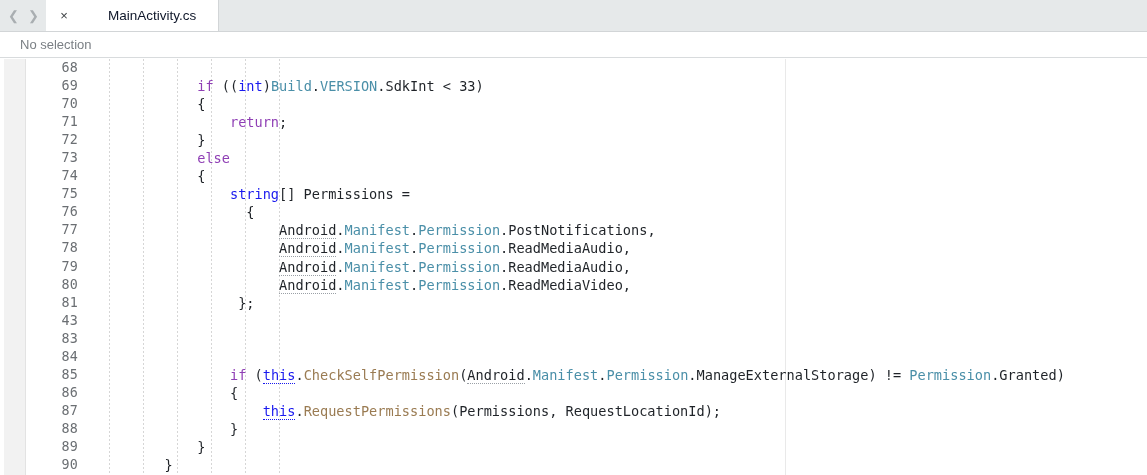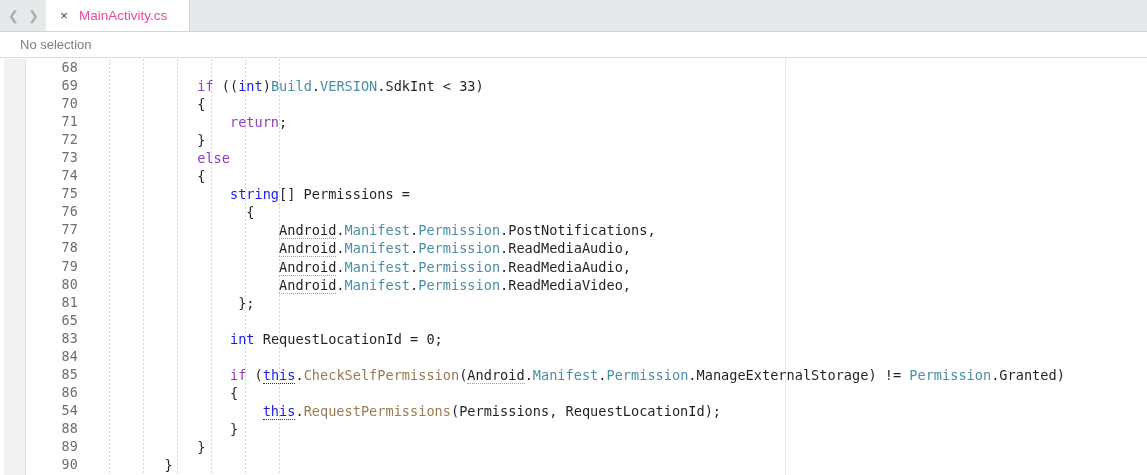--- a/index.html
+++ b/index.html
@@ -48,22 +48,23 @@
   }
   .tab-close {
     font-size: 13px;
     color: #3c4043;
     line-height: 1;
     width: 10px; text-align: center;
     user-select: none;
   }
   .tab-label {
     font-size: 13.5px;
-    color: #ec4899;
+    color: #0f172a;
     white-space: nowrap;
+    margin-left: 29px;
   }
 
   
   .selbar {
     position: absolute; left: 0; top: 32px;
     width: 1147px; height: 26px;
     background: #ffffff;
     border-bottom: 1px solid #d8dbdd;
     box-sizing: border-box;
     display: flex; align-items: center;
@@ -184,26 +185,26 @@
           <div class="line"><div class="lnum">72</div><div class="code"><span class="t-pln">            }</span></div></div>
           <div class="line"><div class="lnum">73</div><div class="code"><span class="t-pln">            </span><span class="t-ctl">else</span></div></div>
           <div class="line"><div class="lnum">74</div><div class="code"><span class="t-pln">            {</span></div></div>
           <div class="line"><div class="lnum">75</div><div class="code"><span class="t-pln">                </span><span class="t-kw">string</span><span class="t-pln">[] Permissions =</span></div></div>
           <div class="line"><div class="lnum">76</div><div class="code"><span class="t-pln">                  {</span></div></div>
           <div class="line"><div class="lnum">77</div><div class="code"><span class="t-pln">                      </span><span class="t-pln sq-gray">Android</span><span class="t-pln">.</span><span class="t-type">Manifest</span><span class="t-pln">.</span><span class="t-type">Permission</span><span class="t-pln">.PostNotifications,</span></div></div>
           <div class="line"><div class="lnum">78</div><div class="code"><span class="t-pln">                      </span><span class="t-pln sq-gray">Android</span><span class="t-pln">.</span><span class="t-type">Manifest</span><span class="t-pln">.</span><span class="t-type">Permission</span><span class="t-pln">.ReadMediaAudio,</span></div></div>
           <div class="line"><div class="lnum">79</div><div class="code"><span class="t-pln">                      </span><span class="t-pln sq-gray">Android</span><span class="t-pln">.</span><span class="t-type">Manifest</span><span class="t-pln">.</span><span class="t-type">Permission</span><span class="t-pln">.ReadMediaAudio,</span></div></div>
           <div class="line"><div class="lnum">80</div><div class="code"><span class="t-pln">                      </span><span class="t-pln sq-gray">Android</span><span class="t-pln">.</span><span class="t-type">Manifest</span><span class="t-pln">.</span><span class="t-type">Permission</span><span class="t-pln">.ReadMediaVideo,</span></div></div>
           <div class="line"><div class="lnum">81</div><div class="code"><span class="t-pln">                 };</span></div></div>
-          <div class="line"><div class="lnum">65</div><div class="code"></div></div>
-          <div class="line"><div class="lnum">83</div><div class="code"><span class="t-pln">                </span><span class="t-kw">int</span><span class="t-pln"> RequestLocationId = </span><span class="t-num">0</span><span class="t-pln">;</span></div></div>
+          <div class="line"><div class="lnum">43</div><div class="code"></div></div>
+          <div class="line"><div class="lnum">83</div></div>
           <div class="line"><div class="lnum">84</div><div class="code"></div></div>
           <div class="line"><div class="lnum">85</div><div class="code"><span class="t-pln">                </span><span class="t-ctl">if</span><span class="t-pln"> (</span><span class="t-kw sq-blue">this</span><span class="t-pln">.</span><span class="t-meth">CheckSelfPermission</span><span class="t-pln">(</span><span class="t-pln sq-gray">Android</span><span class="t-pln">.</span><span class="t-type">Manifest</span><span class="t-pln">.</span><span class="t-type">Permission</span><span class="t-pln">.ManageExternalStorage) != </span><span class="t-type">Permission</span><span class="t-pln">.Granted)</span></div></div>
           <div class="line"><div class="lnum">86</div><div class="code"><span class="t-pln">                {</span></div></div>
-          <div class="line"><div class="lnum">54</div><div class="code"><span class="t-pln">                    </span><span class="t-kw sq-blue">this</span><span class="t-pln">.</span><span class="t-meth">RequestPermissions</span><span class="t-pln">(Permissions, RequestLocationId);</span></div></div>
+          <div class="line"><div class="lnum">87</div><div class="code"><span class="t-pln">                    </span><span class="t-kw sq-blue">this</span><span class="t-pln">.</span><span class="t-meth">RequestPermissions</span><span class="t-pln">(Permissions, RequestLocationId);</span></div></div>
           <div class="line"><div class="lnum">88</div><div class="code"><span class="t-pln">                }</span></div></div>
           <div class="line"><div class="lnum">89</div><div class="code"><span class="t-pln">            }</span></div></div>
           <div class="line"><div class="lnum">90</div><div class="code"><span class="t-pln">        }</span></div></div>
           <div class="line"><div class="lnum">91</div><div class="code"></div></div>
         </div>
     </div>
   </div>
 
 </div>
 

